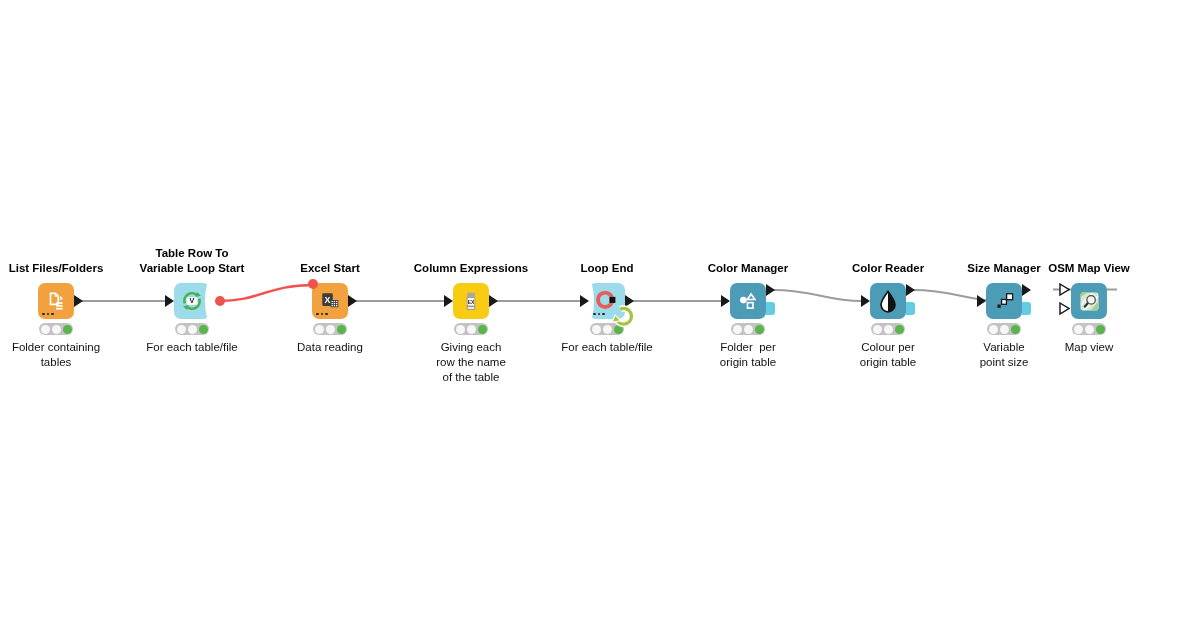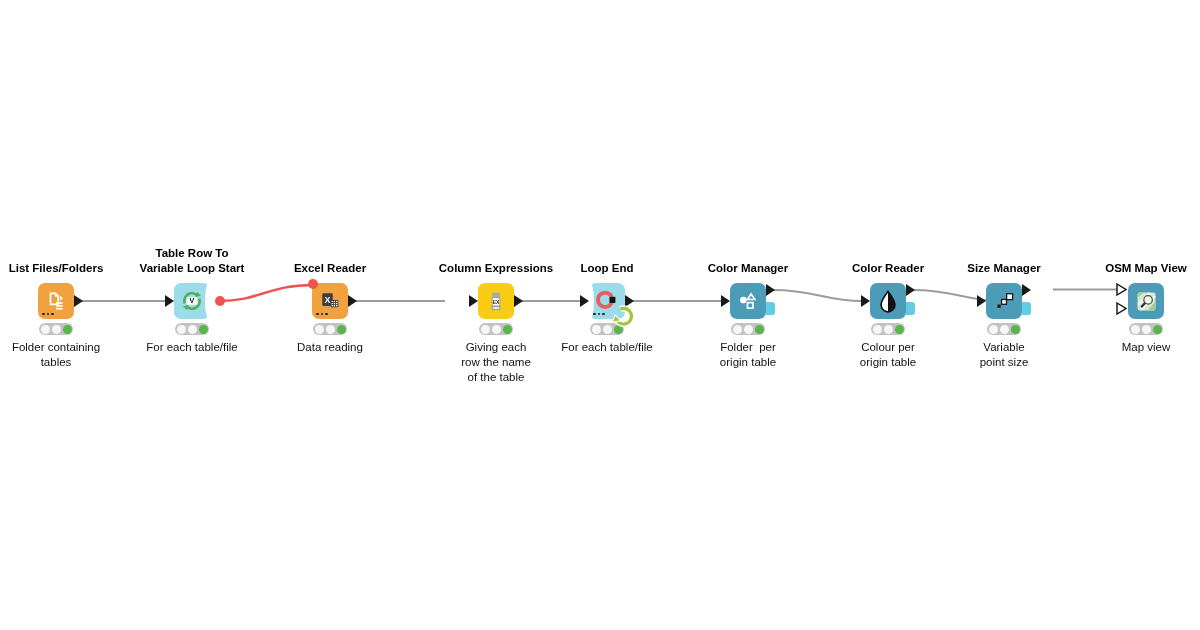--- a/index.html
+++ b/index.html
@@ -115,21 +115,21 @@
     <div class="flowvar-out"></div>
     <div class="traffic-light">
       <div class="tl-dot"></div>
         <div class="tl-dot"></div>
         <div class="tl-dot green"></div>
     </div>
     <div class="node-desc">For each table/file</div>
   </div>
 
   <div class="node-group" style="left:312px">
-    <div class="node-title">Excel Reader</div>
+    <div class="node-title">Excel Start</div>
     <div class="node-body c-orange">
       <svg width="22" height="22" viewBox="0 0 20 20">
         <rect x="3" y="3" width="9.5" height="11.5" rx="1" fill="#3D3D3D"></rect>
         <text x="7.6" y="11.5" text-anchor="middle" font-size="8" font-weight="bold" fill="#fff">X</text>
         <rect x="11" y="9.5" width="6.2" height="5.8" fill="#fff" stroke="#3D3D3D" stroke-width="0.8"></rect>
         <path d="M11 11.4 h6.2 M11 13.3 h6.2 M13 9.5 v5.8 M15 9.5 v5.8" stroke="#3D3D3D" stroke-width="0.8"></path>
       </svg>
       <div class="dyn-dots">
           <i></i>
           <i></i>
@@ -139,21 +139,21 @@
     <div class="flowvar-in-corner"></div>
     <div class="tri port-out"></div>
     <div class="traffic-light">
       <div class="tl-dot"></div>
         <div class="tl-dot"></div>
         <div class="tl-dot green"></div>
     </div>
     <div class="node-desc">Data reading</div>
   </div>
 
-  <div class="node-group" style="left:478px">
+  <div class="node-group" style="left:453px">
     <div class="node-title">Column Expressions</div>
     <div class="node-body c-yellow">
       <svg width="22" height="22" viewBox="0 0 20 20">
         <rect x="6.5" y="2.5" width="7" height="4" fill="#A8A8A8"></rect>
         <rect x="6.5" y="7" width="7" height="7.5" fill="#fff" stroke="#8C8C8C" stroke-width="0.7"></rect>
         <text x="10" y="12.3" text-anchor="middle" font-size="4.6" font-weight="bold" fill="#1a1a1a">EX</text>
         <rect x="6.5" y="15" width="7" height="2.8" fill="#E6E6E6" stroke="#8C8C8C" stroke-width="0.7"></rect>
       </svg>
     </div>
     <div class="tri port-in"></div>
@@ -257,21 +257,21 @@
     <div class="model-tab"></div>
     <div class="traffic-light">
       <div class="tl-dot"></div>
         <div class="tl-dot"></div>
         <div class="tl-dot green"></div>
     </div>
     <div class="node-desc">Variable
 point size</div>
   </div>
 
-  <div class="node-group" style="left:1128px">
+  <div class="node-group" style="left:1071px">
     <div class="node-title">OSM Map View</div>
     <div class="node-body c-teal">
       <svg width="19" height="19" viewBox="0 0 18 18">
         <rect x="0.5" y="0.5" width="17" height="17" rx="2" fill="#D7E9CE"></rect>
         <path d="M0.5 5 L7 0.5 H2.5 A2 2 0 0 0 0.5 2.5 Z" fill="#A5CE93"></path>
         <path d="M10 17.5 L17.5 9 V15.5 A2 2 0 0 1 15.5 17.5 Z" fill="#A5CE93"></path>
         <path d="M1 12 L12 1 M4 17 L17 4" stroke="#ffffff" stroke-width="1.6" fill="none"></path>
         <circle cx="10.5" cy="7.5" r="4" fill="rgba(255,255,255,0.55)" stroke="#4a4a4a" stroke-width="1.2"></circle>
         <path d="M7.6 10.4 L4 14.5" stroke="#2e2e2e" stroke-width="2" fill="none"></path>
       </svg>

